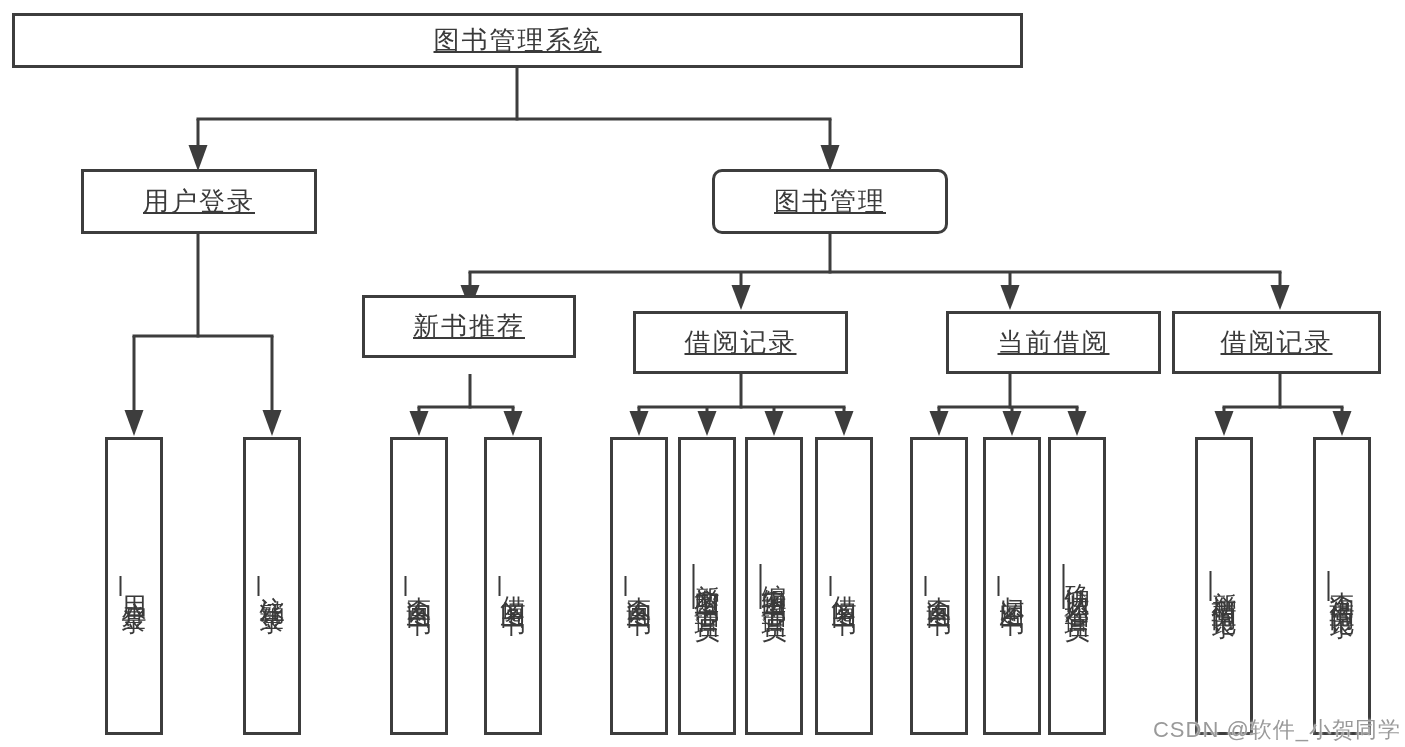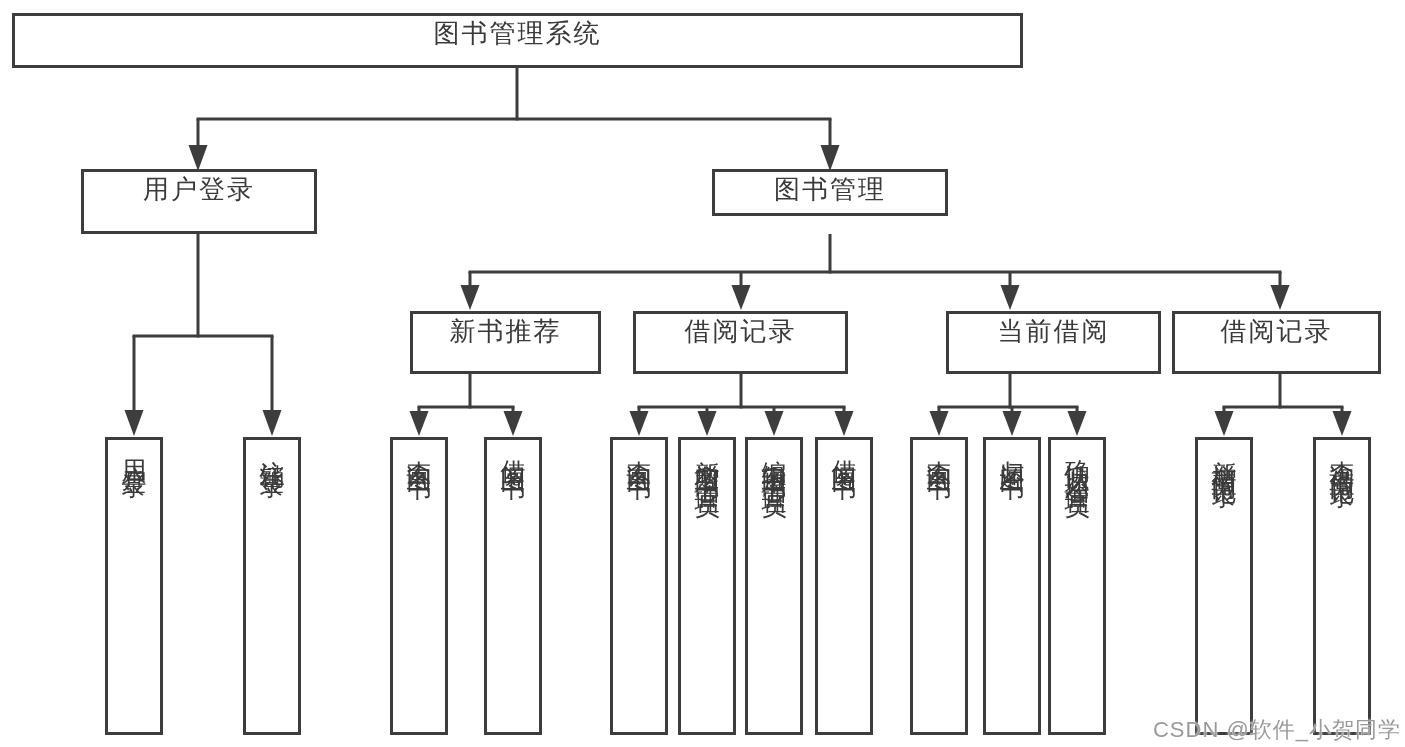--- a/index.html
+++ b/index.html
@@ -23,42 +23,44 @@
   #connectors polygon {
     fill: var(--line, #3d3d3d);
     stroke: none;
   }
   .node {
     position: absolute;
     box-sizing: border-box;
     background: #ffffff;
     border: 3px solid var(--line, #3d3d3d);
     display: flex;
+    align-items: center;
     justify-content: center;
     color: var(--text, #3a3a3a);
     font-size: 26px;
     letter-spacing: 2px;
     white-space: nowrap;
+    text-decoration: underline;
   }
   .node-h { }
   .node-v { }
   .node-v .vtext {
     writing-mode: vertical-rl;
     text-orientation: mixed;
     line-height: 1;
     letter-spacing: 5px;
     font-size: 25px;
   }
   
   #n-root   { left: 12px;  top: 13px;  width: 1011px; height: 55px; }
   
   #n-login  { left: 81px;  top: 169px; width: 236px;  height: 65px; }
-  #n-mgmt   { left: 712px; top: 169px; width: 236px;  height: 47px; }
-  
-  #n-rec    { left: 362px;  top: 311px; width: 191px; height: 63px; margin-left: 48px; }
+  #n-mgmt   { left: 712px; top: 169px; width: 236px;  height: 65px; border-radius: 10px; }
+  
+  #n-rec    { left: 362px;  top: 295px; width: 214px; height: 63px; }
   #n-borrow { left: 633px;  top: 311px; width: 215px; height: 63px; }
   #n-cur    { left: 946px;  top: 311px; width: 215px; height: 63px; }
   #n-hist   { left: 1172px; top: 311px; width: 209px; height: 63px; }
   
   .leaf { top: 437px; width: 58px; height: 298px; }
   #l-userlogin { left: 105px; }
   #l-logout    { left: 243px; }
   #l-rec-query { left: 390px; }
   #l-rec-brw   { left: 484px; }
   #l-bb-query  { left: 610px; }

